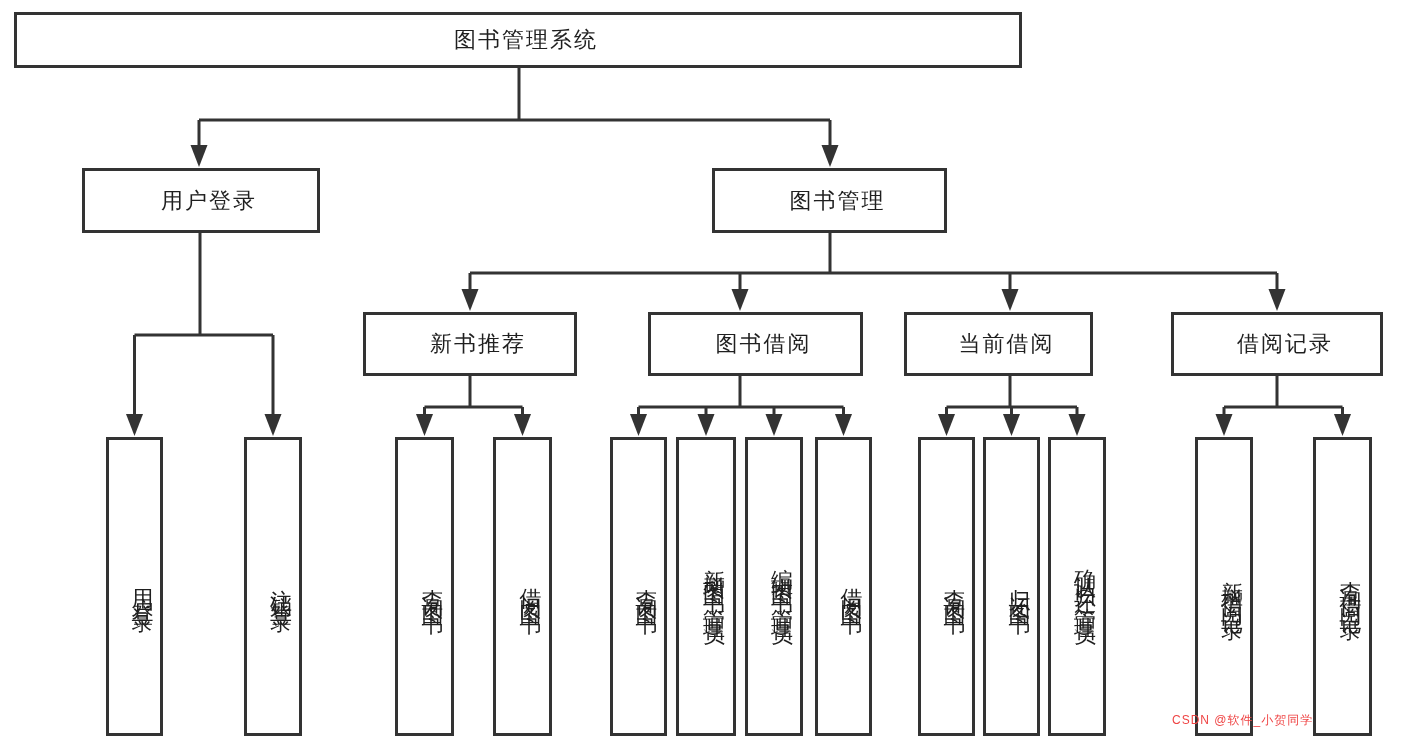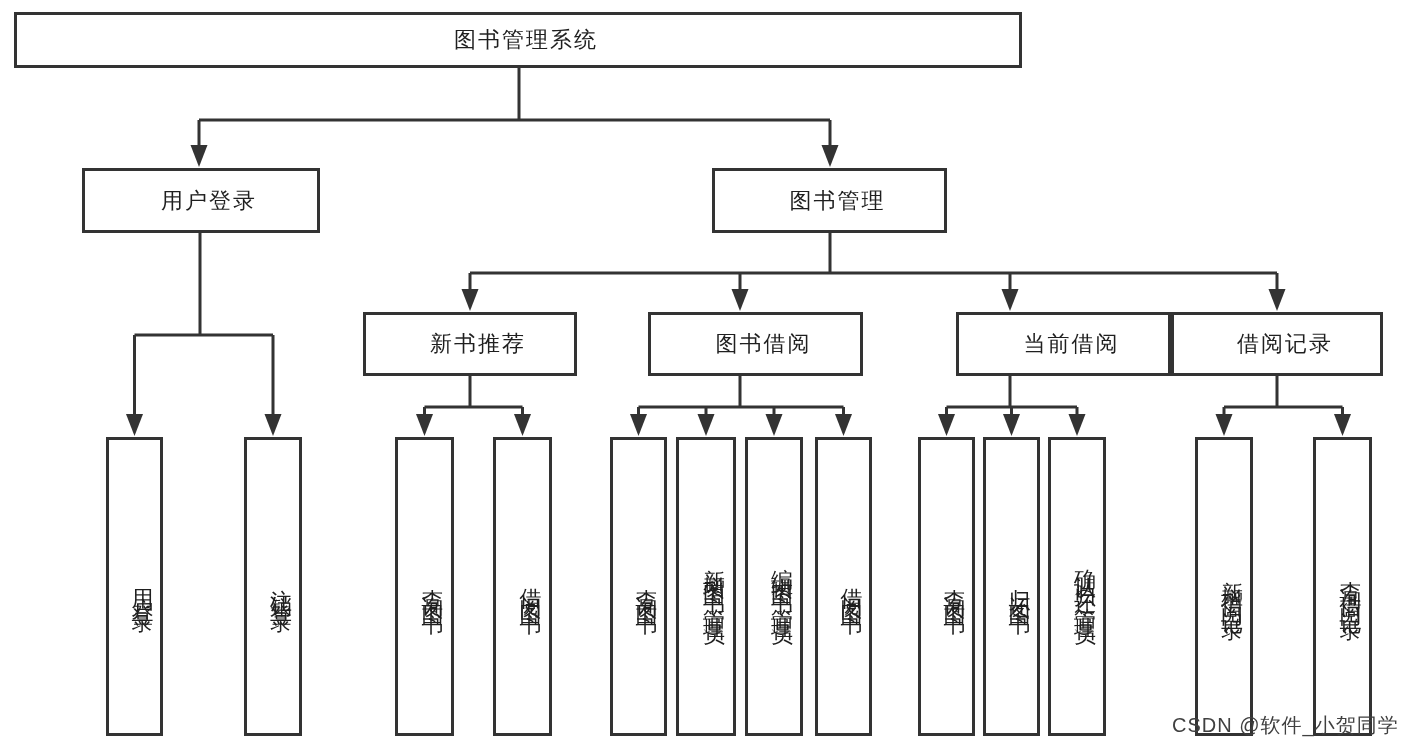--- a/index.html
+++ b/index.html
@@ -12,21 +12,21 @@
   .connectors polygon{fill:#333333;stroke:none;}
   .node{
     position:absolute;background:#ffffff;border:3px solid #333333;box-sizing:border-box;
     display:flex;align-items:center;justify-content:center;
     color:#1f1f1f;z-index:1;text-align:center;padding-left:16px;
   }
   .h{font-size:22px;letter-spacing:2px;white-space:nowrap;}
   .v{writing-mode:vertical-rl;text-orientation:mixed;font-size:22px;letter-spacing:8px;line-height:1;}
   .watermark{
     position:absolute;left:1172px;top:712px;z-index:2;
-    font-size:20px;color:#404040;letter-spacing:1px;white-space:nowrap;
+    font-size:12px;color:#ef4444;letter-spacing:1px;white-space:nowrap;
   }
 </style>
 </head>
 <body>
 
 <div class="canvas">
 
   <svg class="connectors" width="1405" height="747" viewBox="0 0 1405 747">
     <g>
       <path d="M519 68 V120 M199 120 H830 M199 120 V150 M830 120 V150"></path>
@@ -70,21 +70,21 @@
     </g>
   </svg>
 
   <div class="node h" style="left:14px;top:12px;width:1008px;height:56px">图书管理系统</div>
 
   <div class="node h" style="left:82px;top:168px;width:238px;height:65px">用户登录</div>
   <div class="node h" style="left:363px;top:312px;width:214px;height:64px">新书推荐</div>
 
   <div class="node h" style="left:712px;top:168px;width:235px;height:65px">图书管理</div>
   <div class="node h" style="left:648px;top:312px;width:215px;height:64px">图书借阅</div>
-  <div class="node h" style="left:956px;top:312px;width:215px;height:64px">当前借阅</div>
+  <div class="node h" style="left:904px;top:312px;width:189px;height:64px">当前借阅</div>
   <div class="node h" style="left:1171px;top:312px;width:212px;height:64px">借阅记录</div>
 
   <div class="node v" style="left:106px;top:437px;width:57px;height:299px">用户登录</div>
   <div class="node v" style="left:244px;top:437px;width:58px;height:299px">注销登录</div>
 
   <div class="node v" style="left:395px;top:437px;width:59px;height:299px">查询图书</div>
   <div class="node v" style="left:493px;top:437px;width:59px;height:299px">借阅图书</div>
 
   <div class="node v" style="left:610px;top:437px;width:57px;height:299px">查询图书</div>
   <div class="node v" style="left:676px;top:437px;width:60px;height:299px">新增图书（管理员）</div>

